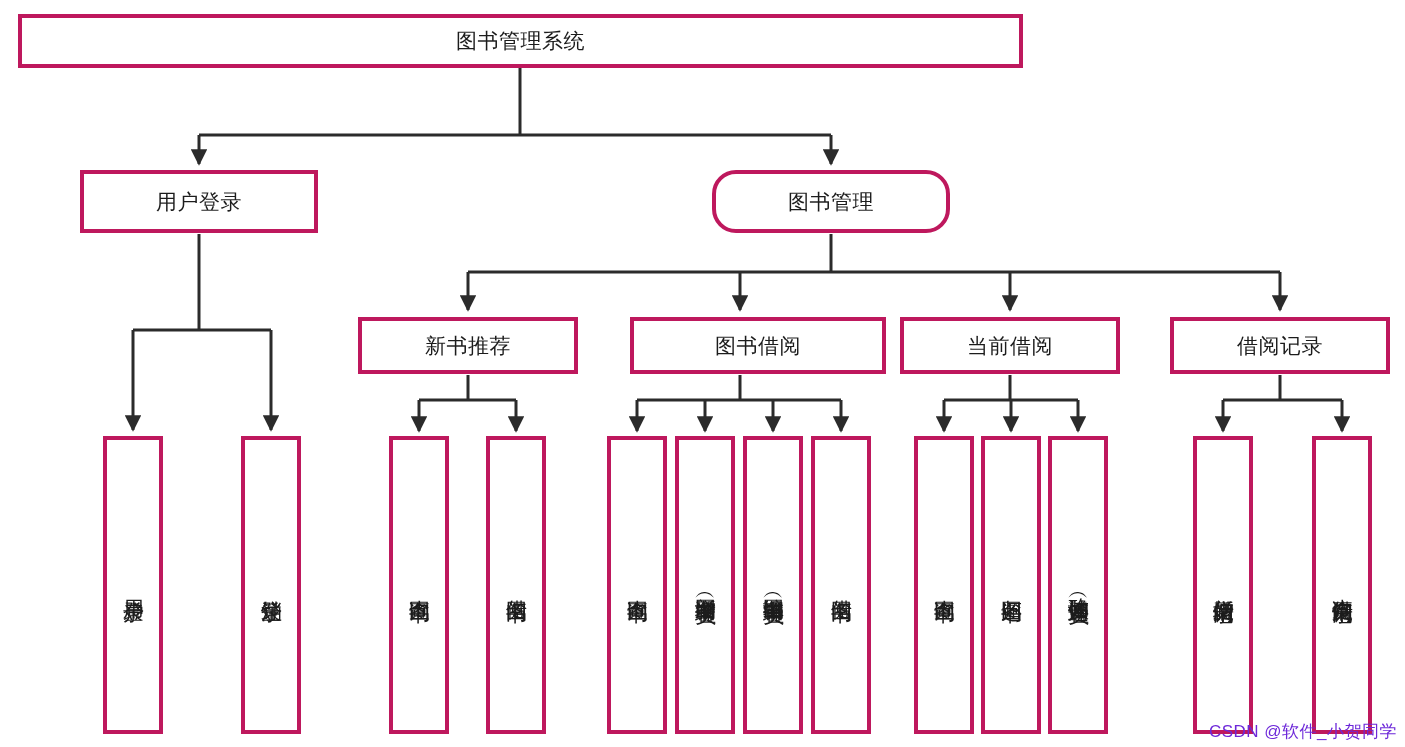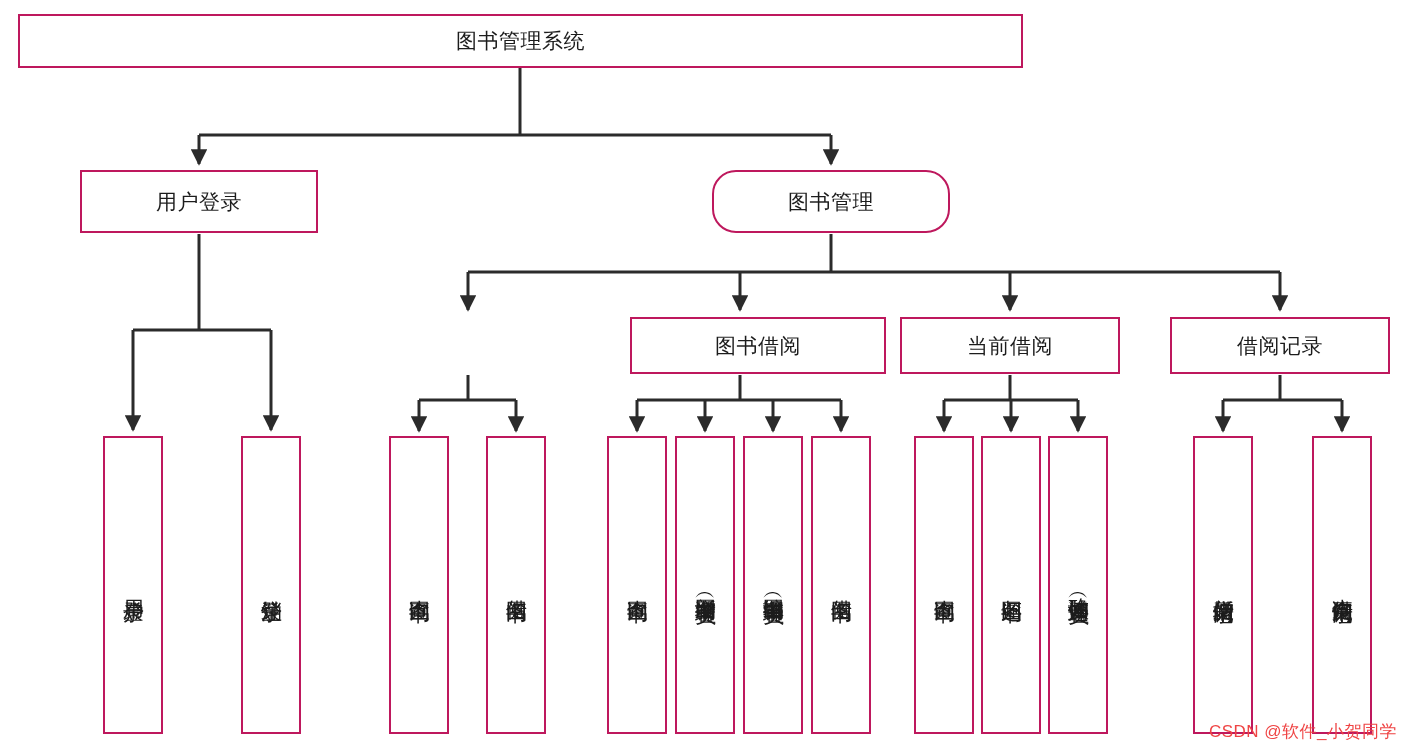--- a/index.html
+++ b/index.html
@@ -23,21 +23,21 @@
     position: absolute;
     left: 0;
     top: 0;
     width: 1405px;
     height: 747px;
   }
   .node-box {
     position: absolute;
     box-sizing: border-box;
     background: #ffffff;
-    border: 2px solid #be185d;
+    border: 4px solid #be185d;
     display: flex;
     align-items: center;
     justify-content: center;
     overflow: hidden;
   }
   .node-label-h {
     font-size: 21px;
     color: #1c1c1c;
     line-height: 1.1;
     white-space: nowrap;
@@ -51,21 +51,21 @@
     line-height: 1.38;
     letter-spacing: 1px;
     text-align: center;
     white-space: nowrap;
   }
   .watermark {
     position: absolute;
     right: 8px;
     bottom: 4px;
     font-size: 17px;
-    color: #ef4444;
+    color: #6d28d9;
     white-space: nowrap;
     letter-spacing: 0.5px;
   }
 </style>
 </head>
 <body>
 
 <div id="diagram-root">
 
   <svg id="flow-svg" viewBox="0 0 1405 747" xmlns="http://www.w3.org/2000/svg">
@@ -122,20 +122,23 @@
     <span class="node-label-h">图书管理系统</span>
   </div>
 
   <div class="node-box" style="left:80px; top:170px; width:238px; height:63px;">
     <span class="node-label-h">用户登录</span>
   </div>
   <div class="node-box" style="left:712px; top:170px; width:238px; height:63px;border-radius:24px;">
     <span class="node-label-h">图书管理</span>
   </div>
 
+  <div class="node-box" style="left:358px; top:317px; width:220px; height:57px;">
+    <span class="node-label-h">新书推荐</span>
+  </div>
   <div class="node-box" style="left:630px; top:317px; width:256px; height:57px;">
     <span class="node-label-h">图书借阅</span>
   </div>
   <div class="node-box" style="left:900px; top:317px; width:220px; height:57px;">
     <span class="node-label-h">当前借阅</span>
   </div>
   <div class="node-box" style="left:1170px; top:317px; width:220px; height:57px;">
     <span class="node-label-h">借阅记录</span>
   </div>
 

